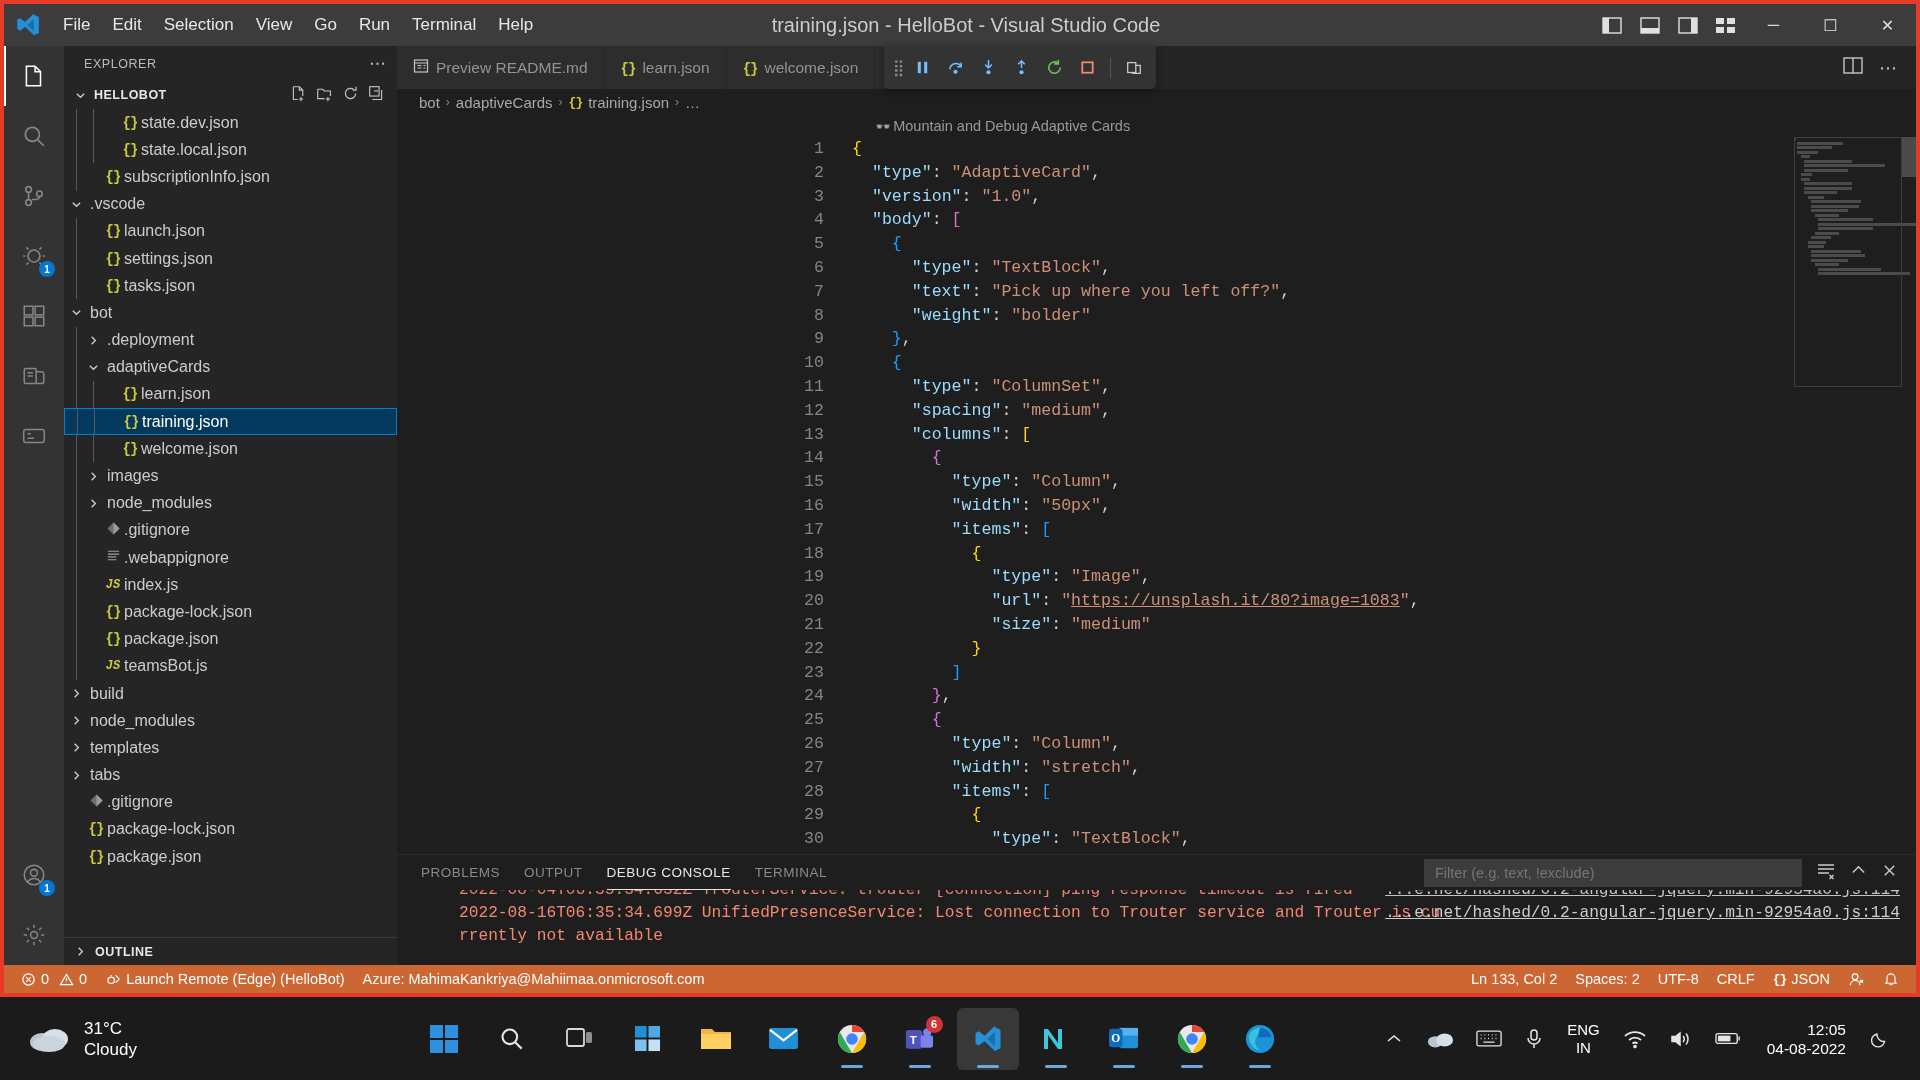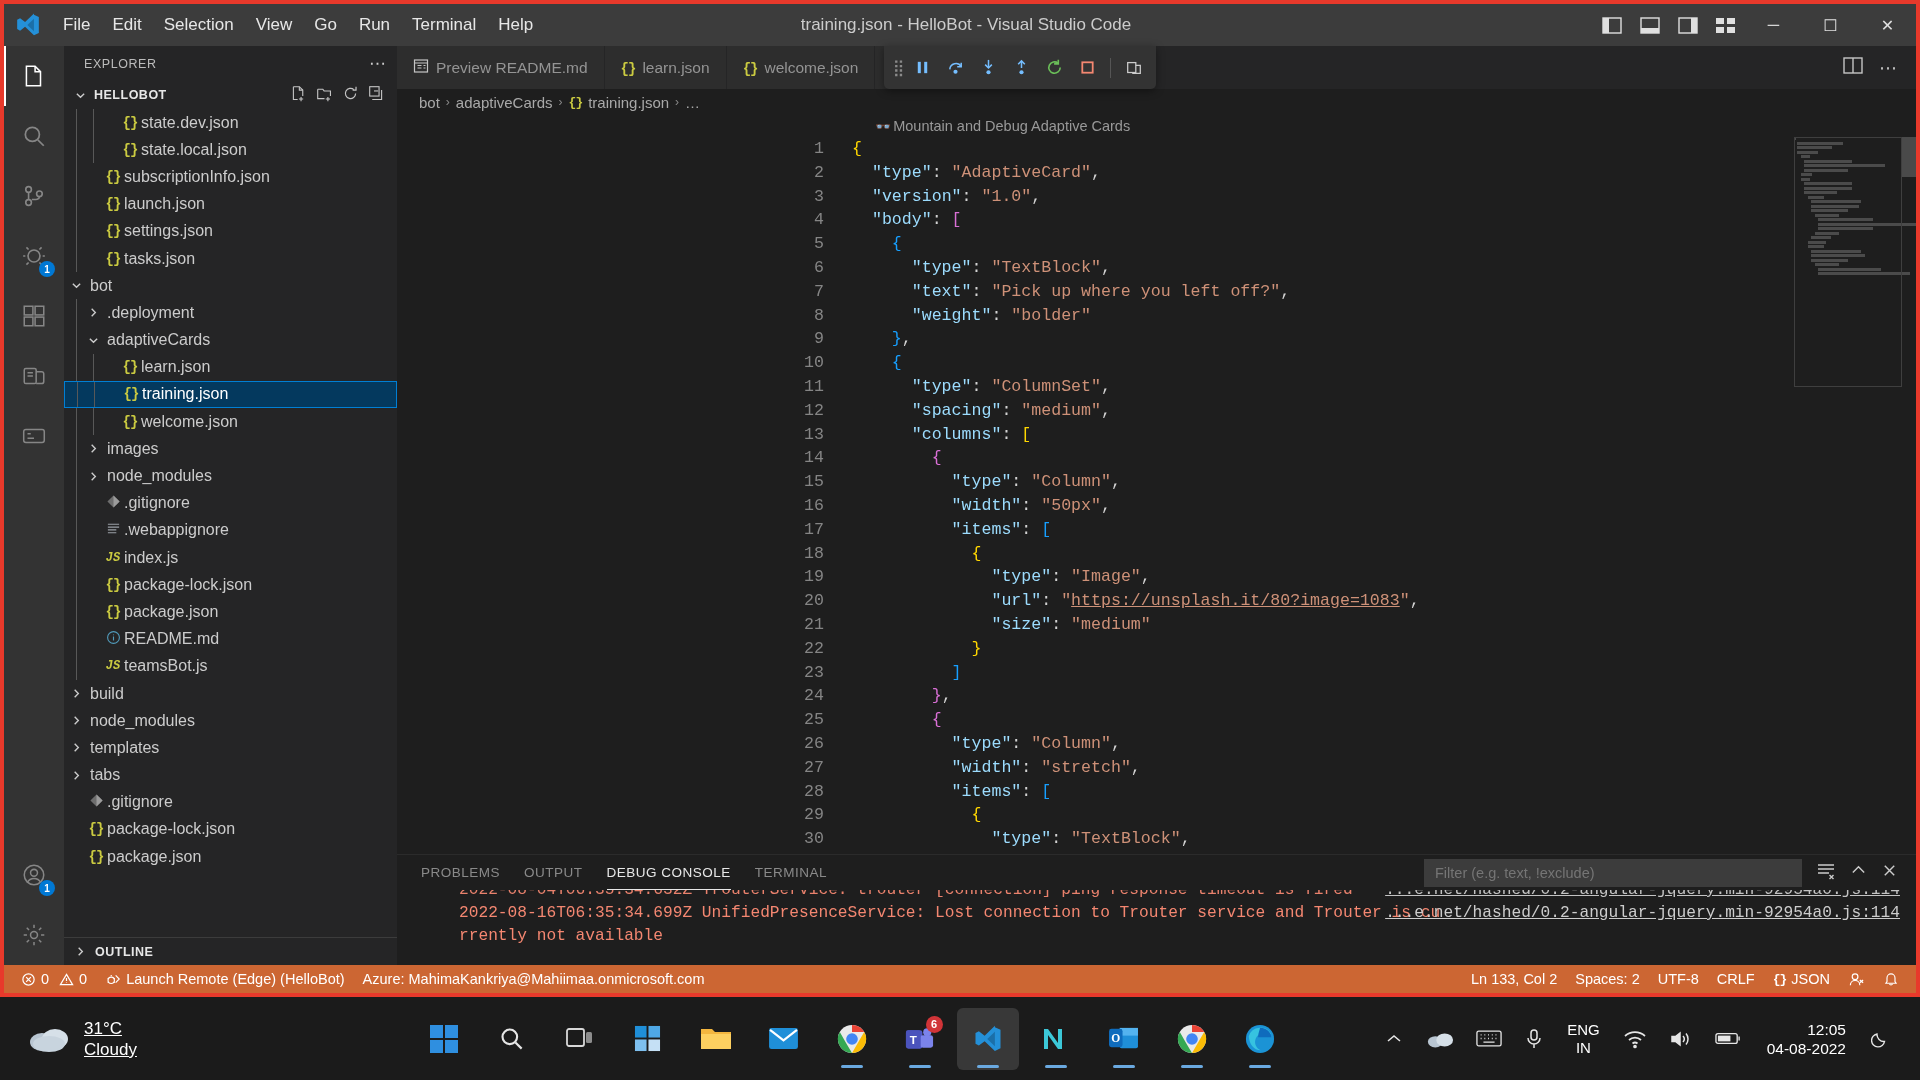--- a/index.html
+++ b/index.html
@@ -25,21 +25,21 @@
 
   
   .titlebar {
     height: 42px; background: #3c3c3c; display: flex; align-items: center;
     color: #cccccc; font-size: 17px; flex: none; position: relative;
   }
   .vs-logo { width: 48px; display: flex; align-items: center; justify-content: center; }
   .menu { display: flex; align-items: center; gap: 0; }
   .menu-item { padding: 4px 11px; font-size: 17px; color: #e7e7e7; cursor: default; }
   .title-center {
-    position: absolute; left: 0; right: 0; text-align: center; font-size: 17px;
+    position: absolute; left: 0; right: 0; text-align: center; font-size: 20px;
     color: #cccccc; pointer-events: none; padding-left: 12px;
   }
   .title-right { margin-left: auto; display: flex; align-items: center; z-index: 2; }
   .layout-btn { width: 38px; height: 42px; display: flex; align-items: center; justify-content: center; }
   .win-btn { width: 57px; height: 42px; display: flex; align-items: center; justify-content: center; color: #e0e0e0; font-size: 16px; }
 
   
   .mainrow { flex: 1; display: flex; min-height: 0; }
 
   
@@ -188,21 +188,21 @@
   }
   .sb-item { display: flex; align-items: center; gap: 5px; padding: 0 9px; height: 28px; }
   .sb-right { margin-left: auto; display: flex; align-items: flex-start; }
 
   
   .taskbar {
     position: absolute; left: 0; bottom: 0; width: 1920px; height: 83px;
     background: #1b1b1b; display: flex; align-items: center; color: #ffffff;
   }
   .weather { display: flex; align-items: center; gap: 12px; padding-left: 26px; width: 330px; }
-  .weather-text { font-size: 17px; line-height: 21px; text-decoration: underline; }
+  .weather-text { font-size: 17px; line-height: 21px; }
   .tb-center { display: flex; align-items: center; gap: 6px; margin: 0 auto; }
   .tb-icon { width: 62px; height: 62px; display: flex; align-items: center; justify-content: center; position: relative; border-radius: 6px;}
   .tb-icon.running::after {
     content: ""; position: absolute; bottom: 2px; left: 50%; transform: translateX(-50%);
     width: 22px; height: 3px; background: #6aa9e0; border-radius: 2px;
   }
   .tb-badge {
     position: absolute; top: 8px; right: 8px; background: #d13438; color: #fff;
     font-size: 11px; min-width: 17px; height: 17px; border-radius: 9px;
     display: flex; align-items: center; justify-content: center; font-weight: bold;
@@ -405,54 +405,64 @@
             <div class="row">
               <span class="indent-guide" style="left:12px"></span>
               <span style="width:21px;flex:none"></span>
               <span class="twisty"></span>
               <span class="ficon">
                 <span class="ic-json">{}</span>
               </span>
               <span>subscriptionInfo.json</span>
             </div>
             <div class="row">
-              <span class="indent-guide" style="left:12px"></span>
-              <span style="width:21px;flex:none"></span>
-              <span class="twisty"></span>
-              <span class="ficon">
-                <span class="ic-json">{}</span>
-              </span>
-              <span>launch.json</span>
-            </div>
-            <div class="row">
-              <span class="indent-guide" style="left:12px"></span>
-              <span style="width:21px;flex:none"></span>
-              <span class="twisty"></span>
-              <span class="ficon">
-                <span class="ic-json">{}</span>
-              </span>
-              <span>settings.json</span>
-            </div>
-            <div class="row">
-              <span class="indent-guide" style="left:12px"></span>
-              <span style="width:21px;flex:none"></span>
-              <span class="twisty"></span>
-              <span class="ficon">
-                <span class="ic-json">{}</span>
-              </span>
-              <span>tasks.json</span>
-            </div>
-            <div class="row">
               <span style="width:4px;flex:none"></span>
               <span class="twisty">
                 <svg width="11" height="11" viewBox="0 0 12 12" fill="none" stroke="currentColor" stroke-width="1.5">
                   <path d="M2 4l4 4 4-4"></path>
                 </svg>
               </span>
               <span style="width:5px;flex:none"></span>
+              <span>.vscode</span>
+            </div>
+            <div class="row">
+              <span class="indent-guide" style="left:12px"></span>
+              <span style="width:21px;flex:none"></span>
+              <span class="twisty"></span>
+              <span class="ficon">
+                <span class="ic-json">{}</span>
+              </span>
+              <span>launch.json</span>
+            </div>
+            <div class="row">
+              <span class="indent-guide" style="left:12px"></span>
+              <span style="width:21px;flex:none"></span>
+              <span class="twisty"></span>
+              <span class="ficon">
+                <span class="ic-json">{}</span>
+              </span>
+              <span>settings.json</span>
+            </div>
+            <div class="row">
+              <span class="indent-guide" style="left:12px"></span>
+              <span style="width:21px;flex:none"></span>
+              <span class="twisty"></span>
+              <span class="ficon">
+                <span class="ic-json">{}</span>
+              </span>
+              <span>tasks.json</span>
+            </div>
+            <div class="row">
+              <span style="width:4px;flex:none"></span>
+              <span class="twisty">
+                <svg width="11" height="11" viewBox="0 0 12 12" fill="none" stroke="currentColor" stroke-width="1.5">
+                  <path d="M2 4l4 4 4-4"></path>
+                </svg>
+              </span>
+              <span style="width:5px;flex:none"></span>
               <span>bot</span>
             </div>
             <div class="row">
               <span class="indent-guide" style="left:12px"></span>
               <span style="width:21px;flex:none"></span>
               <span class="twisty">
                 <svg width="11" height="11" viewBox="0 0 12 12" fill="none" stroke="currentColor" stroke-width="1.5">
                   <path d="M4 2l4 4-4 4"></path>
                 </svg>
               </span>
@@ -564,32 +574,20 @@
               <span>package-lock.json</span>
             </div>
             <div class="row">
               <span class="indent-guide" style="left:12px"></span>
               <span style="width:21px;flex:none"></span>
               <span class="twisty"></span>
               <span class="ficon">
                 <span class="ic-json">{}</span>
               </span>
               <span>package.json</span>
-            </div>
-            <div class="row">
-              <span class="indent-guide" style="left:12px"></span>
-              <span style="width:21px;flex:none"></span>
-              <span class="twisty"></span>
-              <span class="ficon">
-                <span class="ic-md"><svg width="15" height="15" viewBox="0 0 16 16" fill="none" stroke="currentColor" stroke-width="1.2">
-                    <circle cx="8" cy="8" r="6.3"></circle>
-                    <path d="M8 7v4.2M8 4.7v.9"></path>
-                  </svg></span>
-              </span>
-              <span>README.md</span>
             </div>
             <div class="row">
               <span class="indent-guide" style="left:12px"></span>
               <span style="width:21px;flex:none"></span>
               <span class="twisty"></span>
               <span class="ficon">
                 <span class="ic-js">JS</span>
               </span>
               <span>teamsBot.js</span>
             </div>

